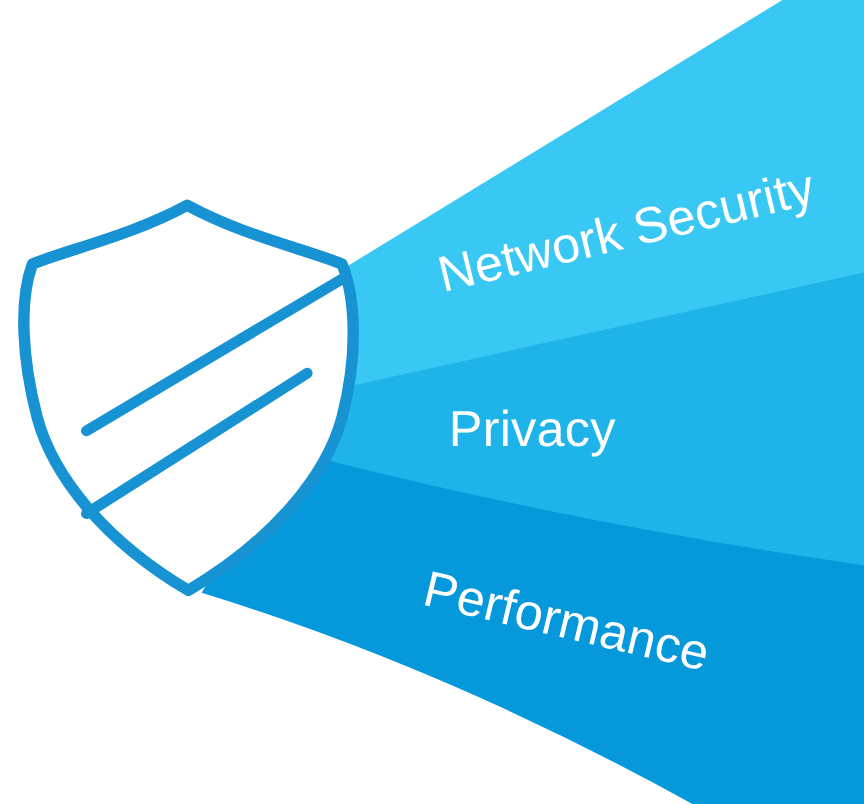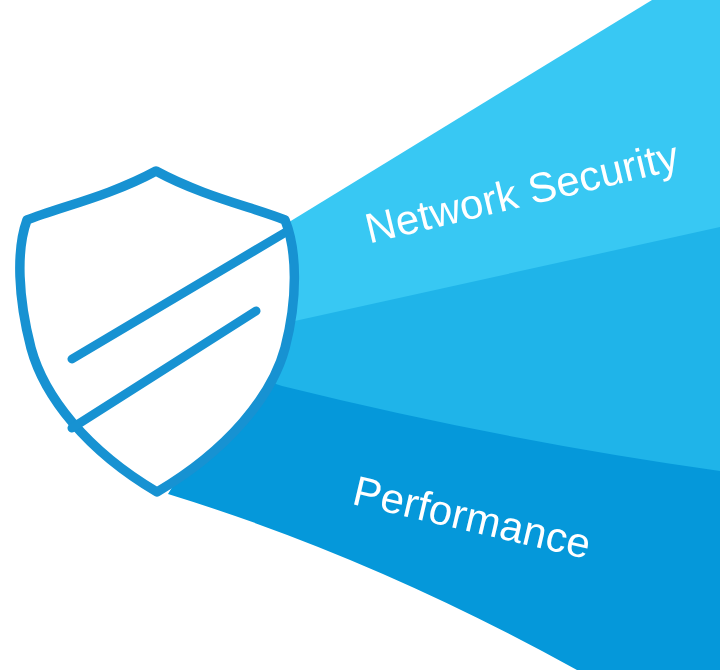--- a/index.html
+++ b/index.html
@@ -55,16 +55,17 @@
              C 272 396 228 450 157 492
              C 86 450 44 396 31 348
              C 18 298 16 250 27 220 Z" stroke="#1792d2"></path>
 
     <path fill="none" stroke-width="9" stroke-linecap="round" d="M 72 359 L 286 232" stroke="#1792d2"></path>
     <path fill="none" stroke-width="9" stroke-linecap="round" d="M 72 428 L 256 311" stroke="#1792d2"></path>
   </svg>
 
   <div class="ray-label label-network" style="color: rgb(255, 255, 255);">Network Security</div>
 
+  <div class="ray-label label-privacy" style="color: rgb(255, 255, 255);">Privacy</div>
 
   <div class="ray-label label-performance" style="color: rgb(255, 255, 255);">Performance</div>
 
 </div>
 
 </body></html>

